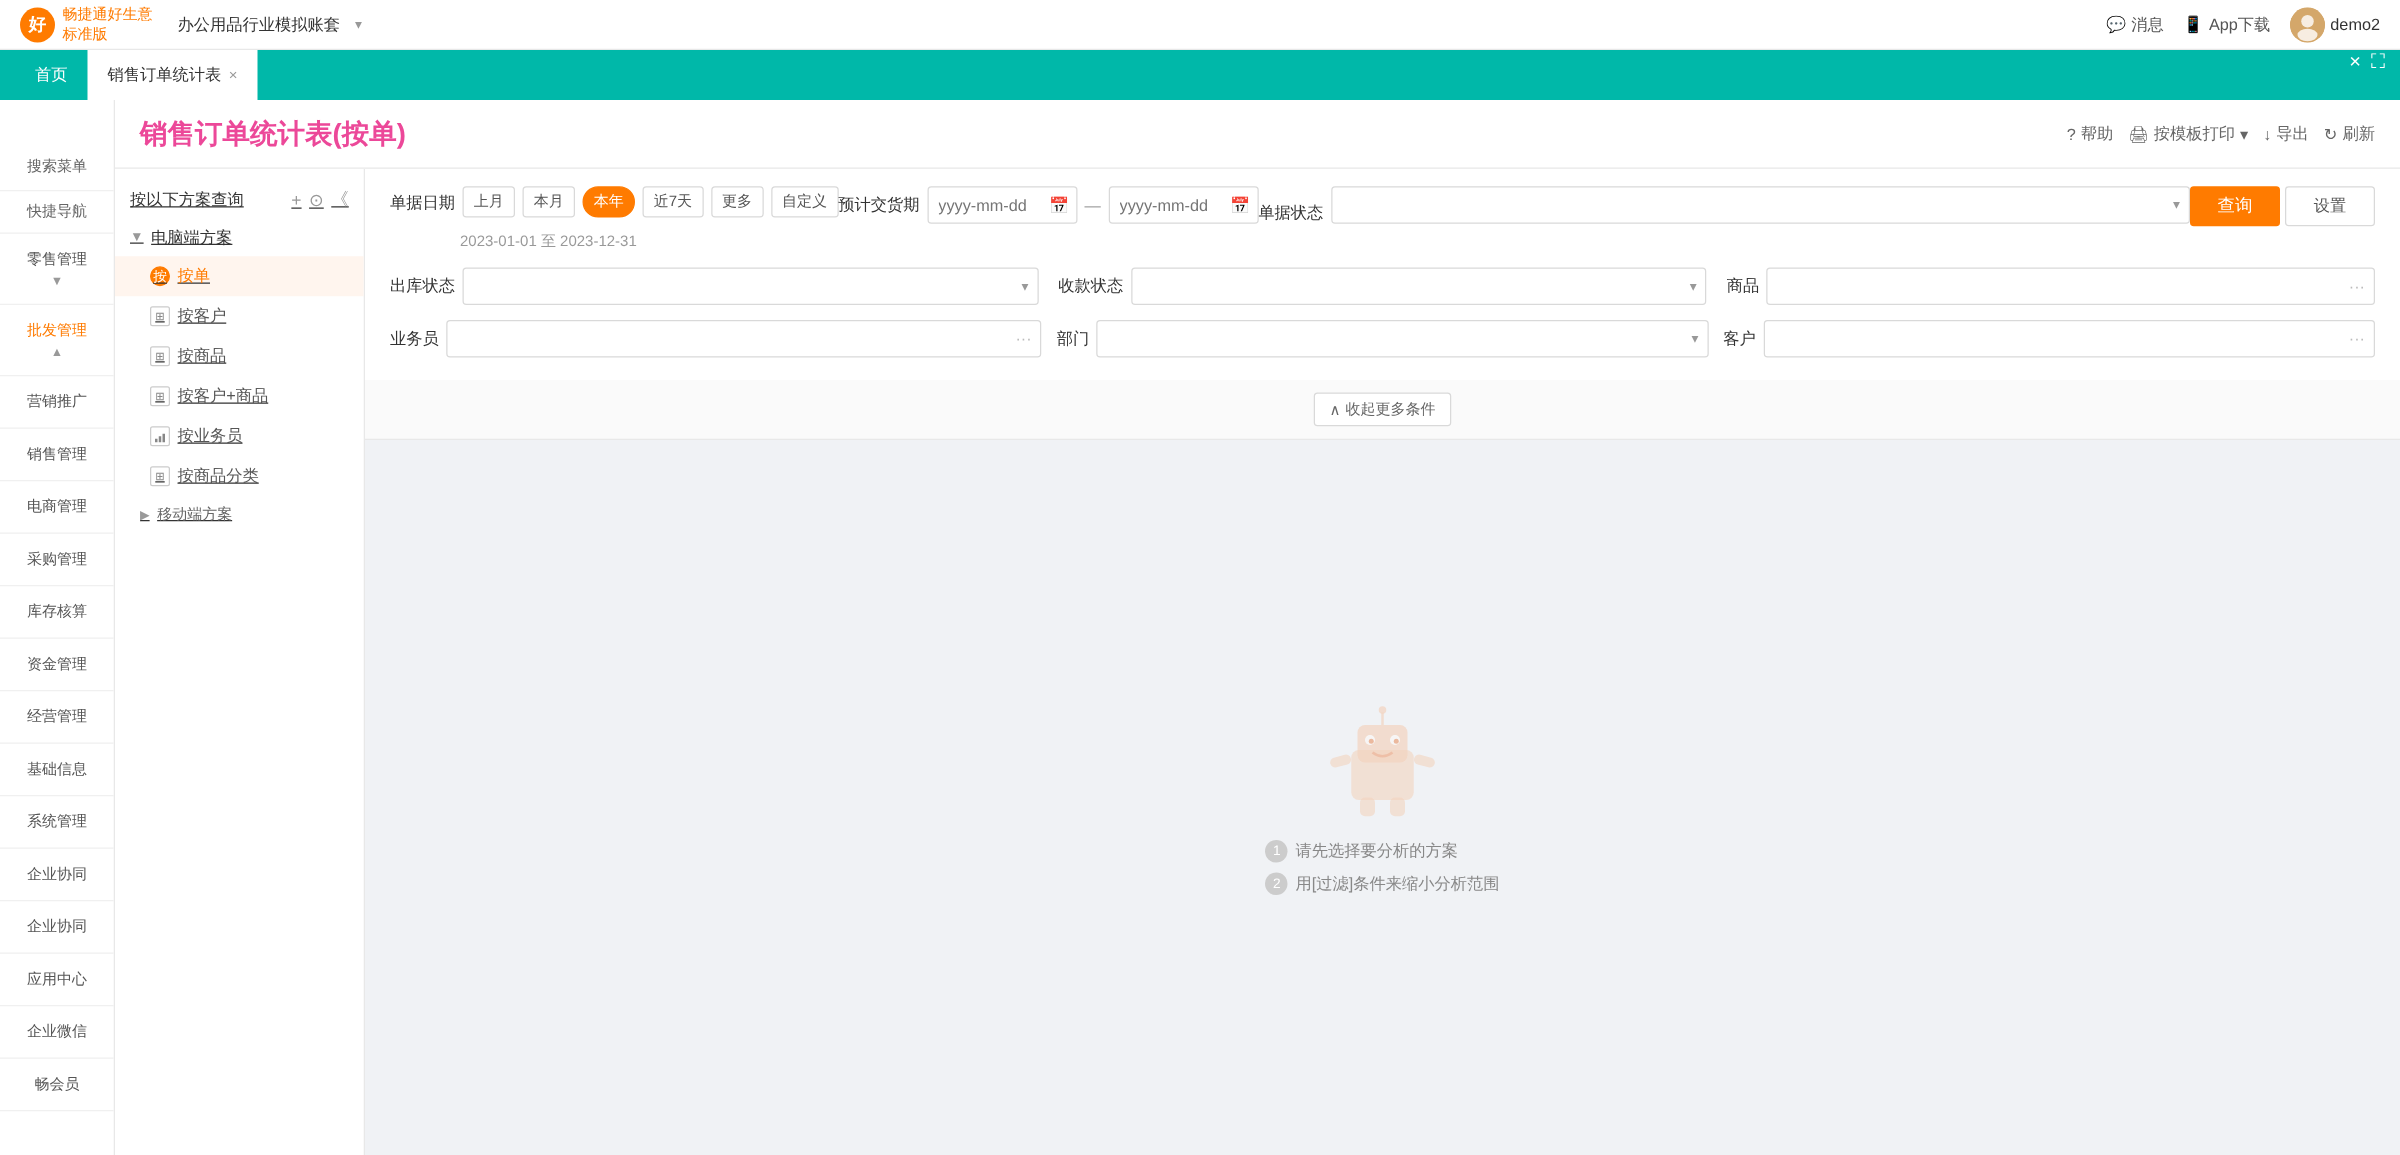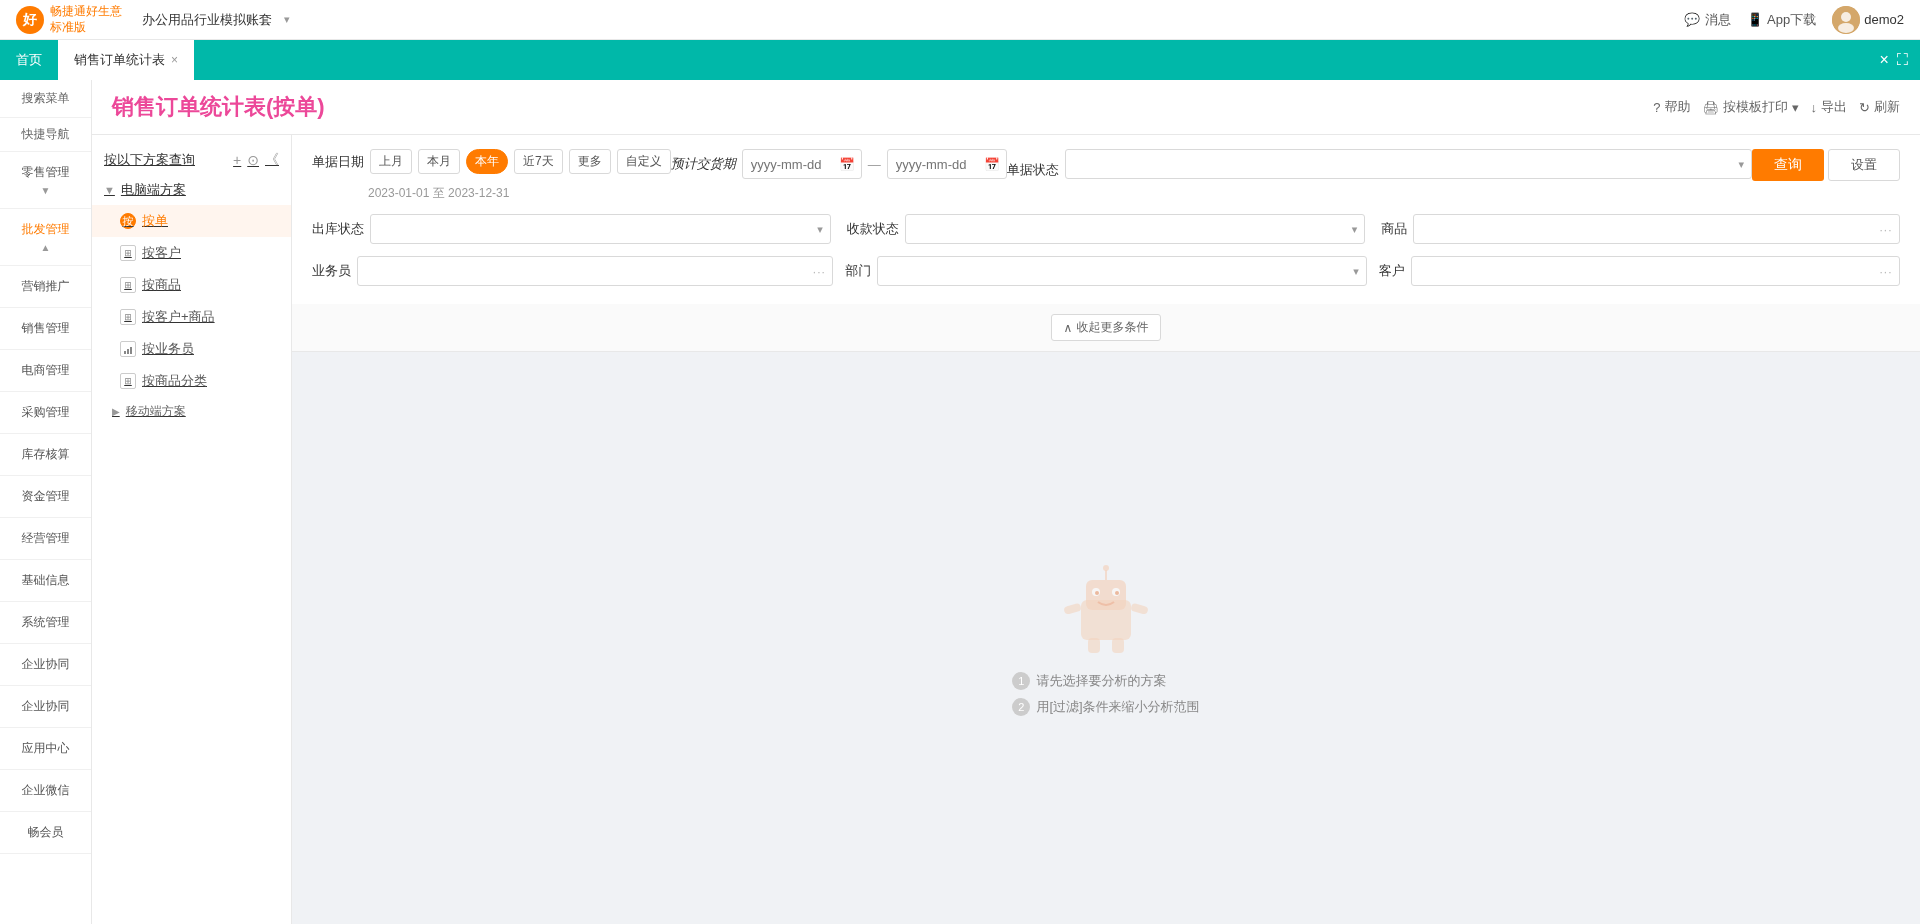--- a/index.html
+++ b/index.html
@@ -12,33 +12,33 @@
     .logo-icon { width: 28px; height: 28px; background: #ff7b00; border-radius: 50%; display: flex; align-items: center; justify-content: center; color: white; font-size: 14px; font-weight: bold; }
     .logo-text { font-size: 12px; color: #ff7b00; line-height: 1.3; }
     .workspace-title { font-size: 13px; color: #333; margin-left: 12px; }
     .workspace-arrow { color: #999; font-size: 11px; margin-left: 4px; }
     .top-bar-right { display: flex; align-items: center; gap: 16px; }
     .top-bar-btn { display: flex; align-items: center; gap: 4px; font-size: 13px; color: #555; cursor: pointer; }
     .avatar { width: 28px; height: 28px; border-radius: 50%; background: #d4a76a; display: flex; align-items: center; justify-content: center; color: white; font-size: 12px; overflow: hidden; }
     .user-name { font-size: 13px; color: #333; }
 
     
-    .tab-bar { height: 40px; background: #00b8a9; display: flex; align-items: center; padding: 0 0 0 0; position: relative; }
+    .tab-bar { height: 40px; background: #00b8a9; display: flex; padding: 0 0 0 12px; position: relative; }
     .tab-item { height: 40px; display: flex; align-items: center; padding: 0 16px; font-size: 13px; cursor: pointer; color: rgba(255,255,255,0.8); }
     .tab-item.active { background: #fff; color: #333; position: relative; }
     .tab-item.home { color: white; font-weight: 500; }
     .tab-close { margin-left: 6px; font-size: 12px; color: #999; cursor: pointer; }
     .tab-bar-right { position: absolute; right: 12px; display: flex; align-items: center; gap: 8px; }
     .tab-bar-icon { color: white; cursor: pointer; font-size: 16px; }
 
     
     .main-layout { display: flex; height: calc(924px - 80px); }
 
     
-    .sidebar { width: 92px; background: #fff; border-right: 1px solid #e8e8e8; display: flex; flex-direction: column; overflow-y: auto; }
+    .sidebar { width: 92px; background: #fff; border-right: 1px solid #e8e8e8; display: flex; flex-direction: column; overflow-y: auto; justify-content: center; }
     .sidebar-search { padding: 10px 8px; border-bottom: 1px solid #f0f0f0; font-size: 12px; color: #666; text-align: center; cursor: pointer; }
     .sidebar-nav-label { padding: 8px 8px; font-size: 12px; color: #666; text-align: center; cursor: pointer; border-bottom: 1px solid #f0f0f0; }
     .sidebar-section { border-bottom: 1px solid #f0f0f0; }
     .sidebar-item { padding: 12px 4px; font-size: 12px; color: #555; text-align: center; cursor: pointer; display: flex; flex-direction: column; align-items: center; gap: 4px; }
     .sidebar-item.active { color: #ff7b00; }
     .sidebar-arrow { font-size: 10px; color: #999; }
 
     
     .content-area { flex: 1; display: flex; flex-direction: column; overflow: hidden; }
 
@@ -324,21 +324,21 @@
               <span style="font-size:13px; color:#333; white-space:nowrap;">单据日期</span>
               <button class="date-btn">上月</button>
               <button class="date-btn">本月</button>
               <button class="date-btn active">本年</button>
               <button class="date-btn">近7天</button>
               <button class="date-btn">更多</button>
               <button class="date-btn">自定义</button>
             </div>
 
             <div style="display:flex; align-items:center; gap:6px; flex-shrink:0;">
-              <span style="font-size:13px; color:#333; white-space:nowrap;font-style:italic;">预计交货期</span>
+              <span style="font-size:13px; color:#333; white-space:nowrap;">预计交货期</span>
               <div style="position:relative; display:flex; align-items:center;">
                 <input class="filter-field-input" style="width: 120px; color: rgb(187, 187, 187);" placeholder="yyyy-mm-dd">
                 <span style="position:absolute; right:6px; color:#bbb; font-size:13px; pointer-events:none;">📅</span>
               </div>
               <span style="color:#999;">—</span>
               <div style="position:relative; display:flex; align-items:center;">
                 <input class="filter-field-input" style="width: 120px; color: rgb(187, 187, 187);" placeholder="yyyy-mm-dd">
                 <span style="position:absolute; right:6px; color:#bbb; font-size:13px; pointer-events:none;">📅</span>
               </div>
             </div>

